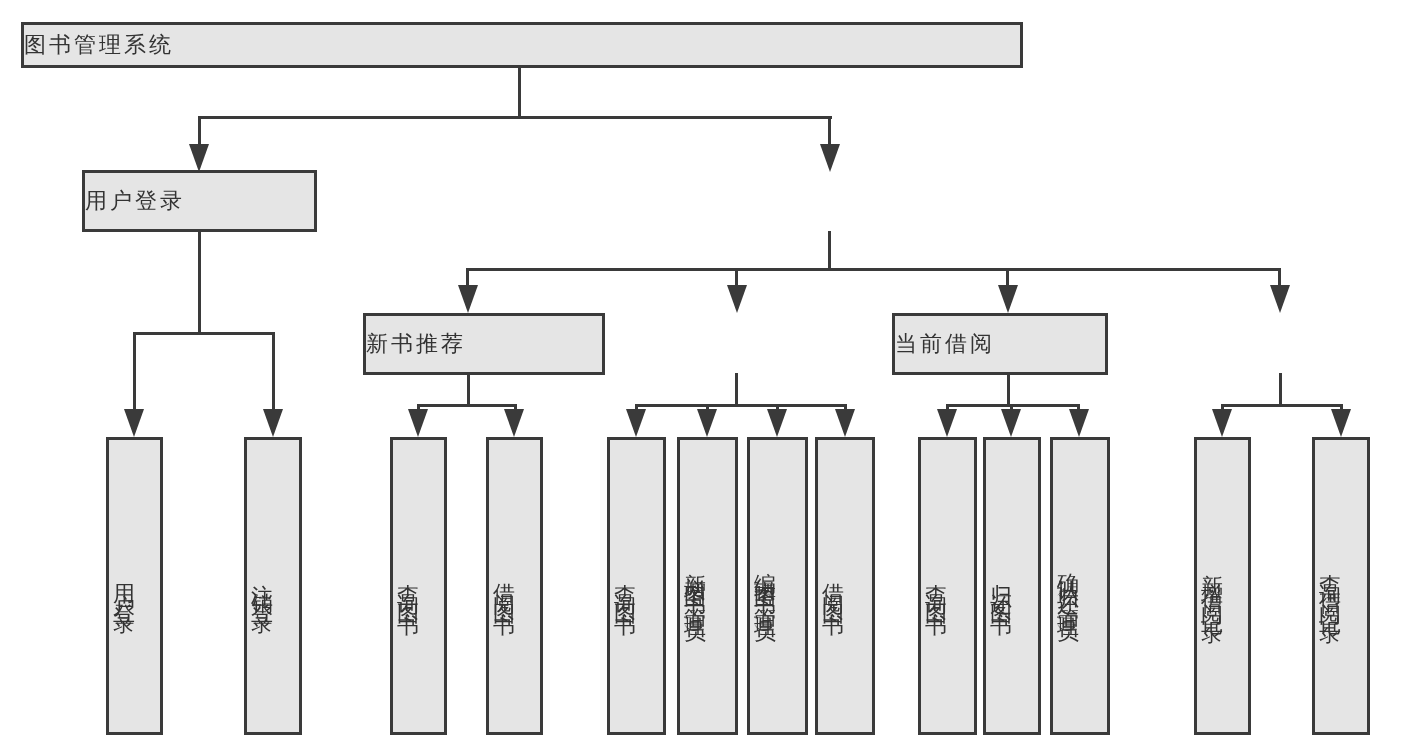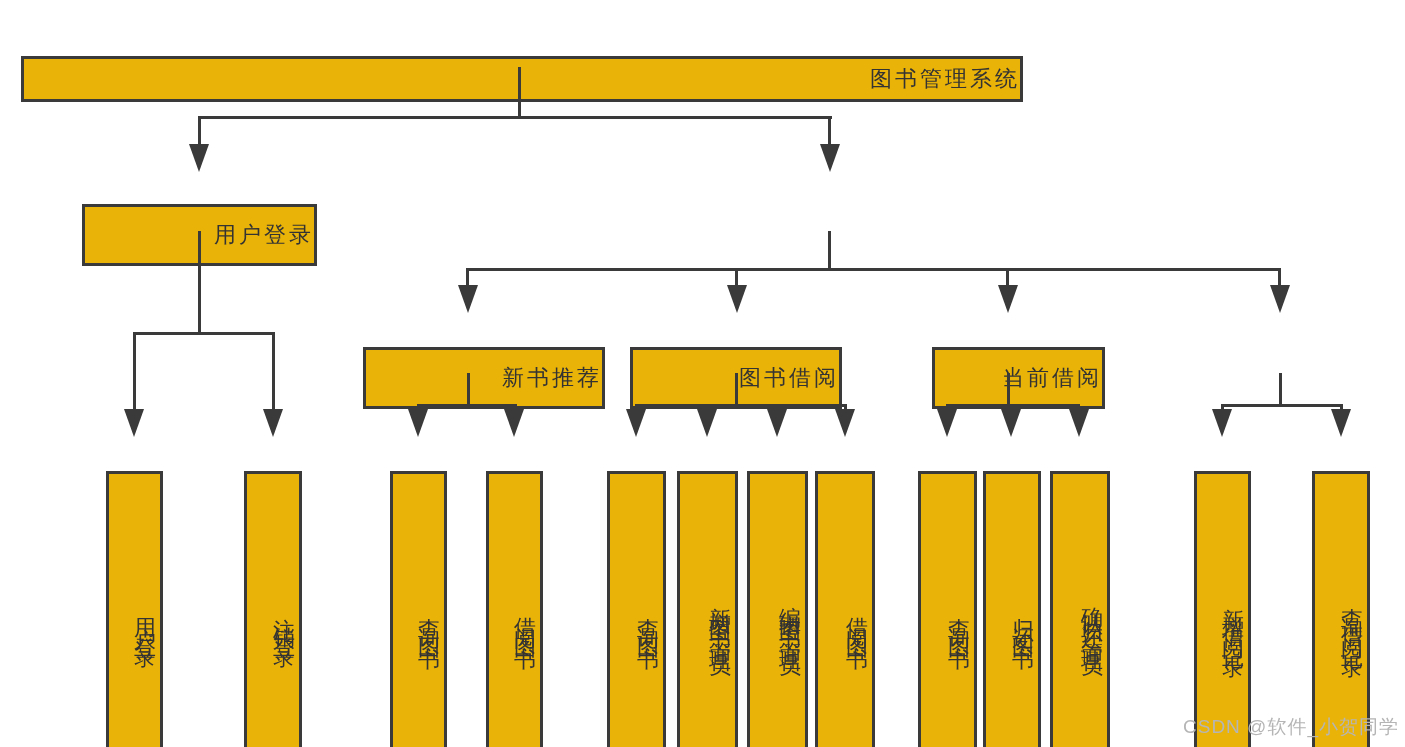--- a/index.html
+++ b/index.html
@@ -13,24 +13,23 @@
   #stage{
     position:relative;
     width:1405px;height:747px;
     background:var(--bg);
     overflow:hidden;
   }
   .box{
     position:absolute;
     box-sizing:border-box;
     border:3px solid var(--line);
-    background:#eab308;
-    display:flex;align-items:center;justify-content:flex-end;
+    background:#e5e5e5;
+    display:flex;align-items:center;justify-content:flex-start;
     color:var(--text);
-    margin-top:34px;
   }
   .hbox span{
     font-size:22px;
     letter-spacing:3px;
     white-space:nowrap;
   }
   .vbox span{
     writing-mode:vertical-rl;
     text-orientation:mixed;
     font-size:22px;
@@ -90,24 +89,21 @@
   <div class="vline" style="left:735px;top:270px;height:18px;"></div>
   <div class="arrow" style="left:727px;top:285px;"></div>
   <div class="vline" style="left:1006px;top:270px;height:18px;"></div>
   <div class="arrow" style="left:998px;top:285px;"></div>
   <div class="vline" style="left:1278px;top:270px;height:18px;"></div>
   <div class="arrow" style="left:1270px;top:285px;"></div>
 
   <div class="box hbox" style="left:363px;top:313px;width:242px;height:62px;">
     <span>新书推荐</span>
   </div>
-  <div class="box hbox" style="left:630px;top:313px;width:212px;height:62px;">
-    <span>图书借阅</span>
-  </div>
-  <div class="box hbox" style="left:932px;top:313px;width:173px;height:62px;">
+  <div class="box hbox" style="left:892px;top:313px;width:216px;height:62px;">
     <span>当前借阅</span>
   </div>
 
   <div class="vline" style="left:467px;top:373px;height:34px;"></div>
   <div class="hline" style="left:417px;top:404px;width:100px;"></div>
   <div class="vline" style="left:417px;top:406px;height:8px;"></div>
   <div class="arrow" style="left:408px;top:409px;"></div>
   <div class="vline" style="left:514px;top:406px;height:8px;"></div>
   <div class="arrow" style="left:504px;top:409px;"></div>
 
@@ -171,15 +167,14 @@
   <div class="box vbox ls7" style="left:1050px;top:437px;width:60px;height:298px;">
     <span>确认归还（管理员）</span>
   </div>
   <div class="box vbox ls10" style="left:1194px;top:437px;width:57px;height:298px;">
     <span>新增借阅记录</span>
   </div>
   <div class="box vbox ls10" style="left:1312px;top:437px;width:58px;height:298px;">
     <span>查询借阅记录</span>
   </div>
 
-  <div id="watermark">CSDN @软件_小贺同学</div>
 
 </div>
 
 </body></html>

